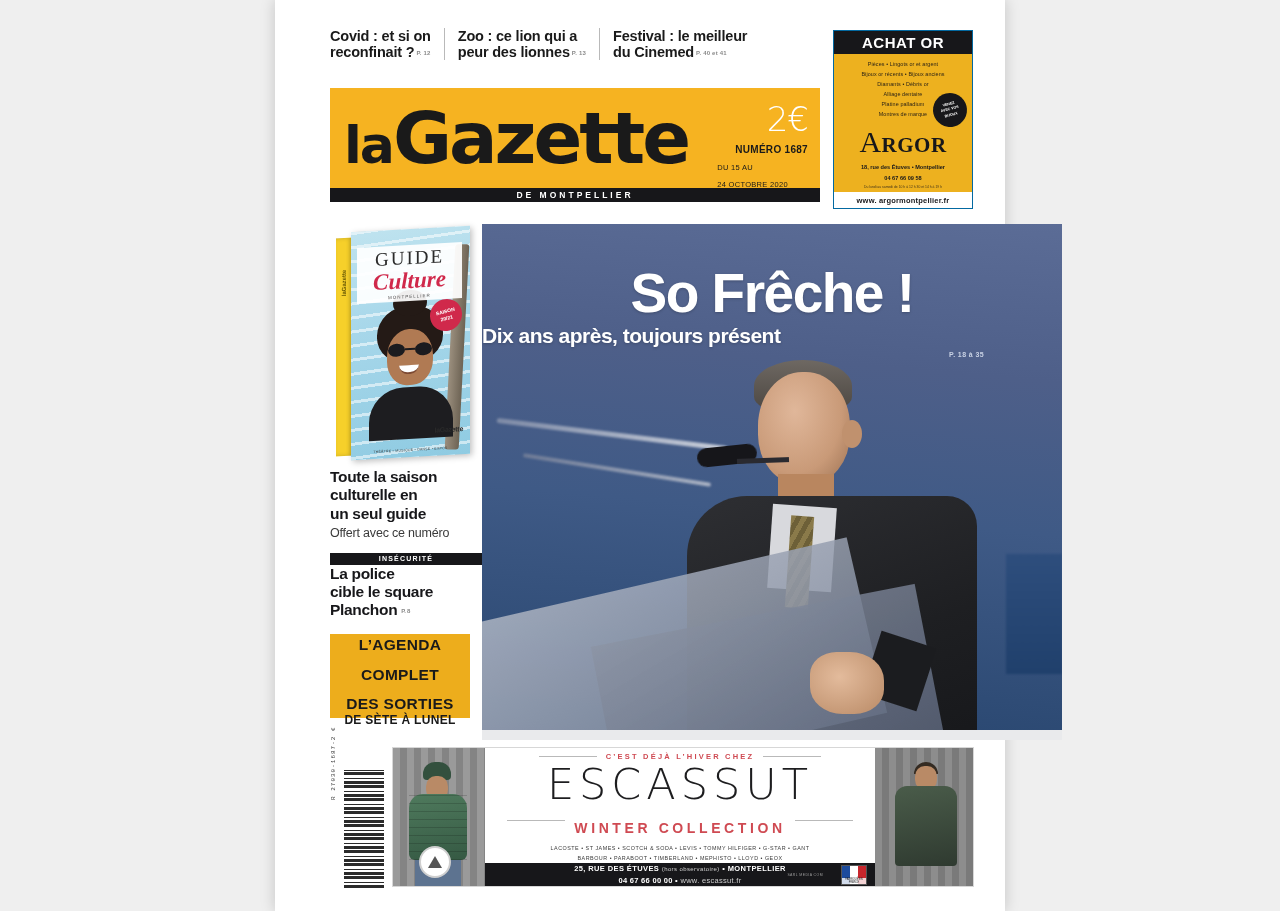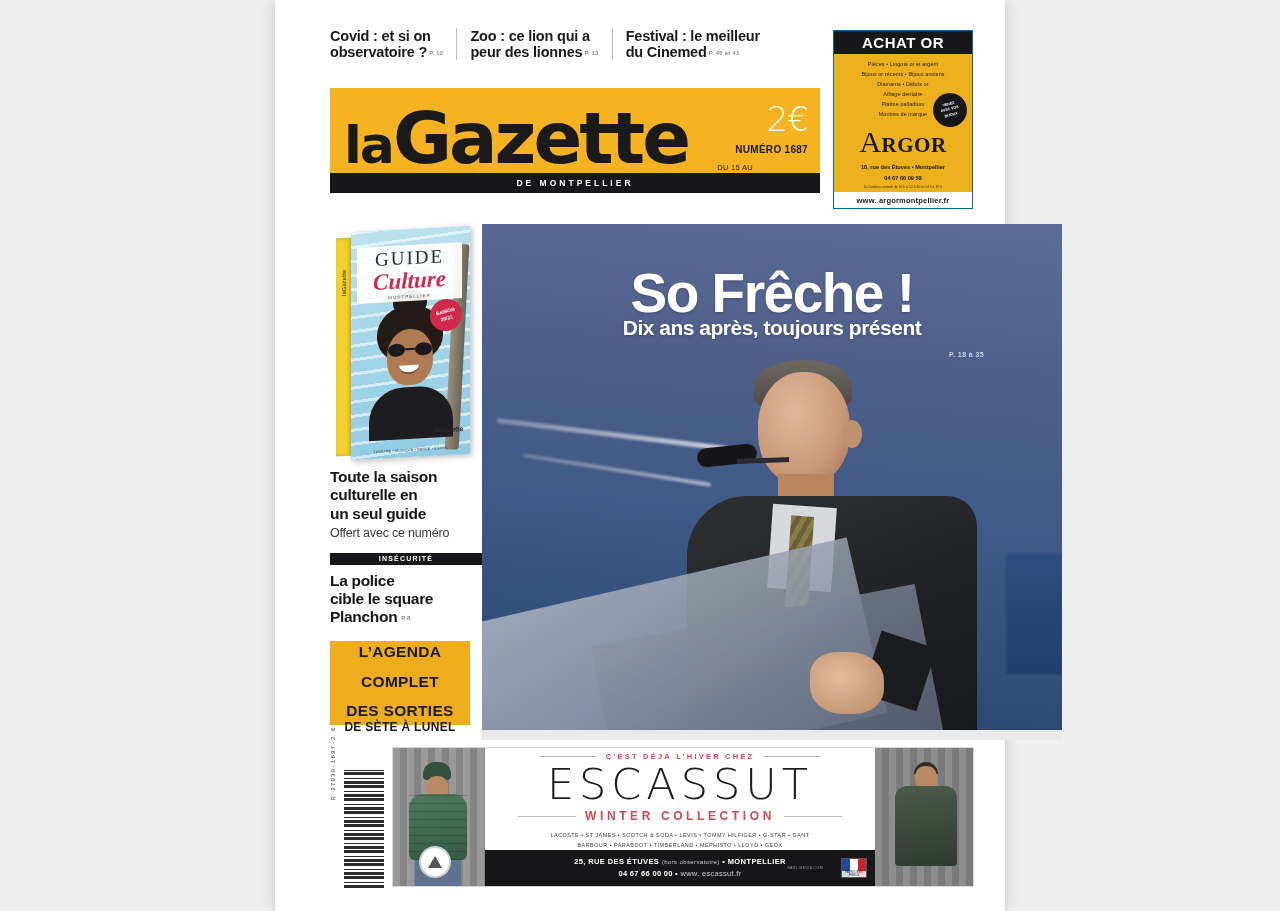--- a/index.html
+++ b/index.html
@@ -70,21 +70,21 @@
     font-family: "DejaVu Sans", sans-serif;
   }
   .issue-block {
     position: absolute; right: 12px; top: 56px;
     text-align: left; color: #1a1a1a;
   }
   .issue-number { font-size: 10px; font-weight: bold; letter-spacing: 0.3px; padding-left: 18px; }
   .issue-dates { font-size: 7.5px; letter-spacing: 0.3px; margin-top: 3px; }
   .issue-dates span { display: block; margin-top: 8px; }
   .masthead-sub {
-    position: absolute; left: 40px; top: 173px; width: 490px; height: 20px;
+    position: absolute; left: 40px; top: 188px; width: 490px; height: 14px;
     background: #17171a; color: #ffffff;
     font-size: 8.5px; font-weight: bold; letter-spacing: 3px;
     display: flex; align-items: center; justify-content: center; text-align: center;
   }
 
   
   .argor {
     position: absolute; left: 543px; top: 30px; width: 140px; height: 179px;
     background: #edb11f; border: 1px solid #0369a1;
     overflow: hidden;
@@ -237,21 +237,20 @@
   }
   .left-sub {
     margin-top: 3px; font-size: 12.5px; color: #3a3a3a; letter-spacing: -0.2px;
   }
   .rubric-bar {
     margin-top: 13px; height: 12px; background: #17171a;
     display: flex; align-items: center; justify-content: center;
     color: #ffffff; font-size: 7px; font-weight: bold; letter-spacing: 1.2px;
   }
   .left-head2 {
-    margin-top: 7px;
     font-size: 15.5px; font-weight: bold; color: #17171a;
     line-height: 1.18; letter-spacing: -0.3px; white-space: pre-line;
   }
   .left-page-ref {
     font-size: 6px; font-weight: bold; color: #8a8a8a;
     display: inline-block; margin-left: 4px; vertical-align: 2px;
   }
   .agenda-box {
     margin-top: 14px; width: 140px; height: 84px;
     background: #edad1c; color: #1a1a1a;
@@ -268,22 +267,22 @@
     overflow: hidden;
   }
   .sky-grad { position: absolute; inset: 0; }
   .photo-title {
     position: absolute; left: 0; right: 0; top: 42px;
     text-align: center; color: #ffffff;
     font-size: 55px; font-weight: bold; letter-spacing: -1.5px; line-height: 1;
     text-shadow: 0 1px 3px rgba(0,0,0,0.22);
   }
   .photo-sub {
-    position: absolute; left: 0; right: 0; top: 92px;
-    text-align: center; color: #ffffff;
+    position: absolute; left: 0; right: 0; top: 100px;
+    color: #ffffff;
     font-size: 21px; font-weight: bold; letter-spacing: -0.5px;
     text-shadow: 0 1px 3px rgba(0,0,0,0.22);
   }
   .photo-ref {
     position: absolute; right: 78px; top: 127px;
     color: #c9d2e4; font-size: 7px; font-weight: bold; letter-spacing: 0.4px;
   }
   
   .ph-pole {
     position: absolute; left: 14px; top: 208px; width: 232px; height: 5px;
@@ -395,25 +394,25 @@
   .esc-badge-tri { width: 0; height: 0; border-left: 7px solid transparent; border-right: 7px solid transparent; border-bottom: 12px solid #555; }
   .esc-center { flex: 1; display: flex; flex-direction: column; }
   .esc-white { flex: 1; background: #ffffff; display: flex; flex-direction: column; align-items: center; justify-content: center; padding-top: 4px; }
   .esc-tagline {
     display: flex; align-items: center; gap: 9px;
     color: #cf4a52; font-size: 7.5px; font-weight: bold; letter-spacing: 2.2px;
   }
   .esc-rule { width: 58px; height: 1px; background: #b9b9b9; display: block; }
   .esc-name {
     font-size: 43px; color: #1d1d1f; letter-spacing: 5px; line-height: 1.05;
-    font-family: "DejaVu Sans", sans-serif; font-weight: 300; margin: 1px 0 2px;
+    font-family: "DejaVu Sans", sans-serif; font-weight: 300; margin: 1px 0 13px;
   }
   .esc-winter {
-    display: flex; align-items: center; gap: 9px;
-    color: #cf4a52; font-size: 12px; font-weight: bold; letter-spacing: 3.6px;
+    display: flex; gap: 9px;
+    color: #cf4a52; font-size: 14px; font-weight: bold; letter-spacing: 3.6px;
   }
   .esc-brands {
     margin-top: 7px; text-align: center; color: #3b3b3b;
     font-size: 5.4px; line-height: 1.85; letter-spacing: 0.5px;
   }
   .esc-black {
     height: 38px; background: #17171a; color: #ffffff;
     display: flex; align-items: center; justify-content: center;
     position: relative;
   }
@@ -448,21 +447,21 @@
 <body>
 
 <div class="backdrop"></div>
 <div class="paper"></div>
 
 <div class="page">
 
   <div class="teasers">
     <div class="teaser">
       <div class="teaser-text"><span>Covid : et si on</span>
-<span class="teaser-line">observatoire ?</span><span class="teaser-page">P. 12</span></div>
+<span class="teaser-line">reconfinait ?</span><span class="teaser-page">P. 12</span></div>
     </div>
     <div class="teaser">
       <div class="teaser-text"><span>Zoo : ce lion qui a</span>
 <span class="teaser-line">peur des lionnes</span><span class="teaser-page">P. 13</span></div>
     </div>
     <div class="teaser">
       <div class="teaser-text"><span>Festival : le meilleur</span>
 <span class="teaser-line">du Cinemed</span><span class="teaser-page">P. 40 et 41</span></div>
     </div>
   </div>

